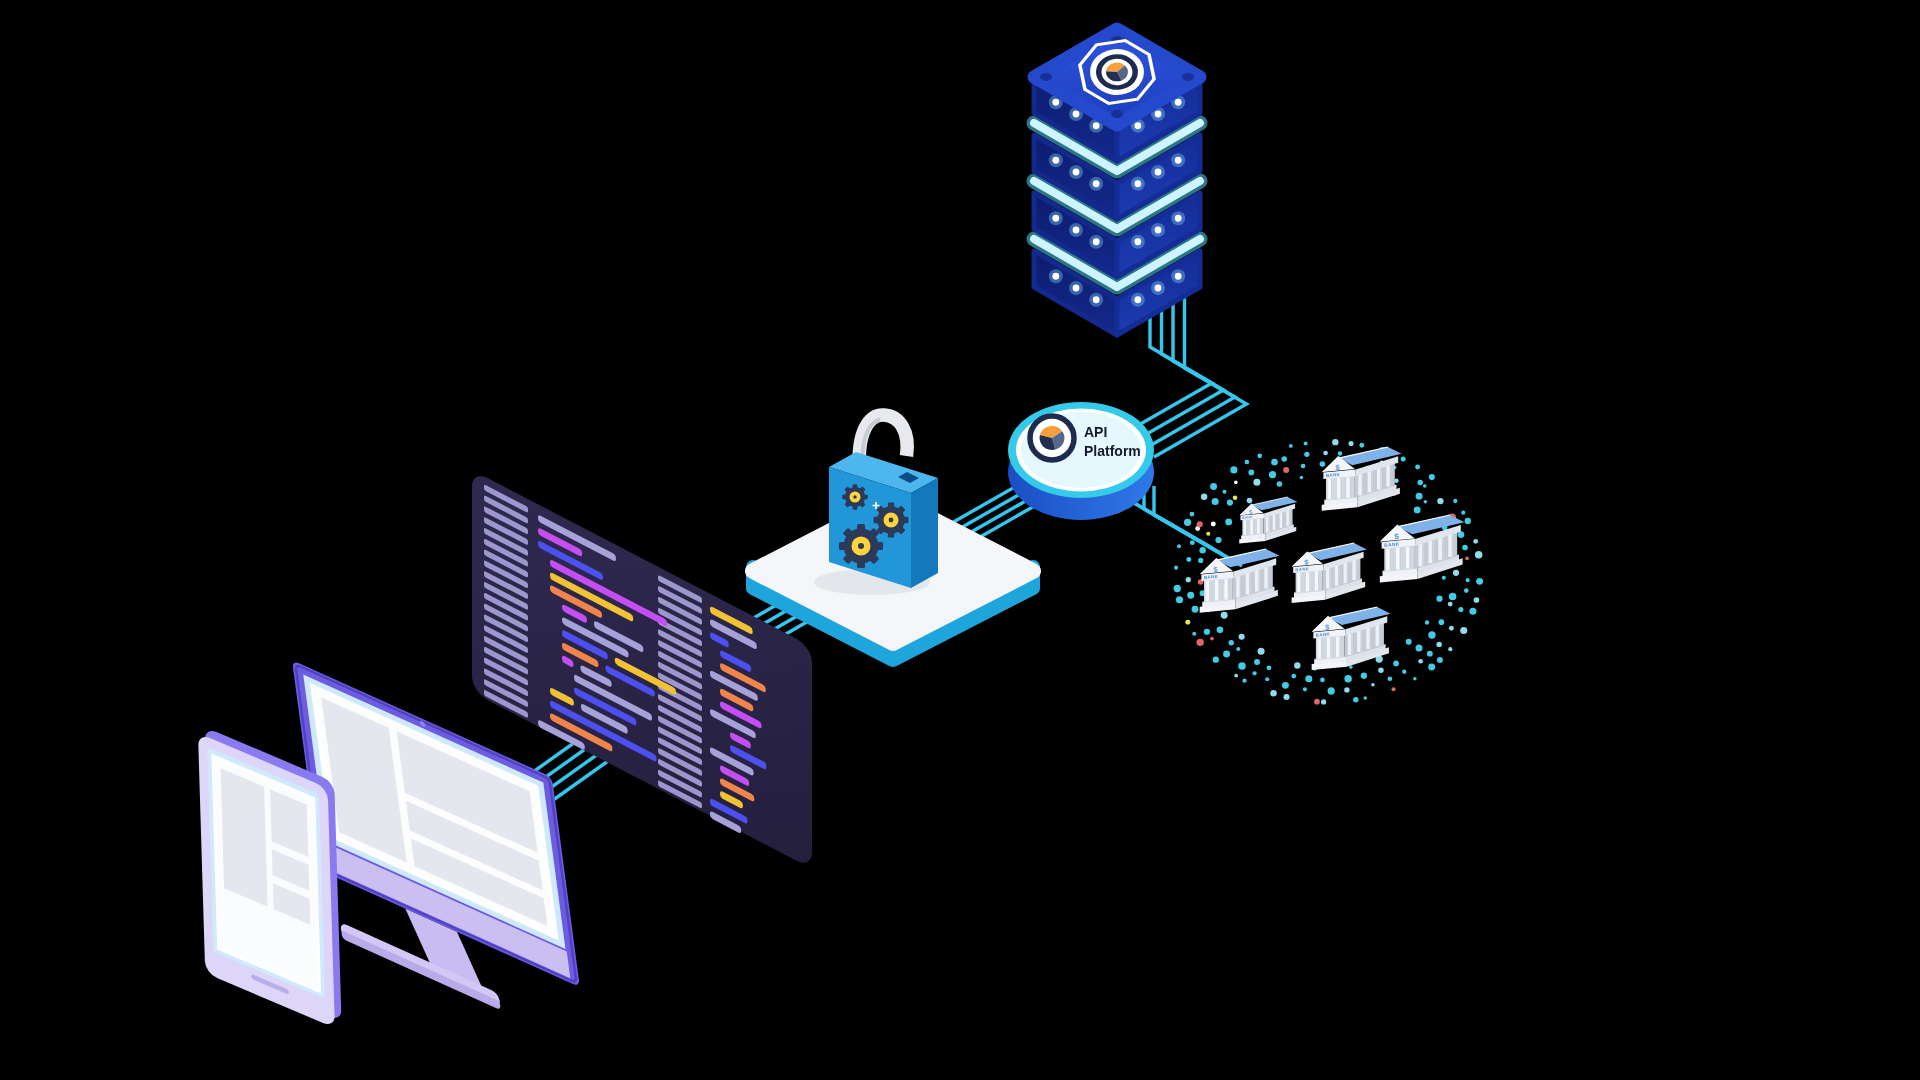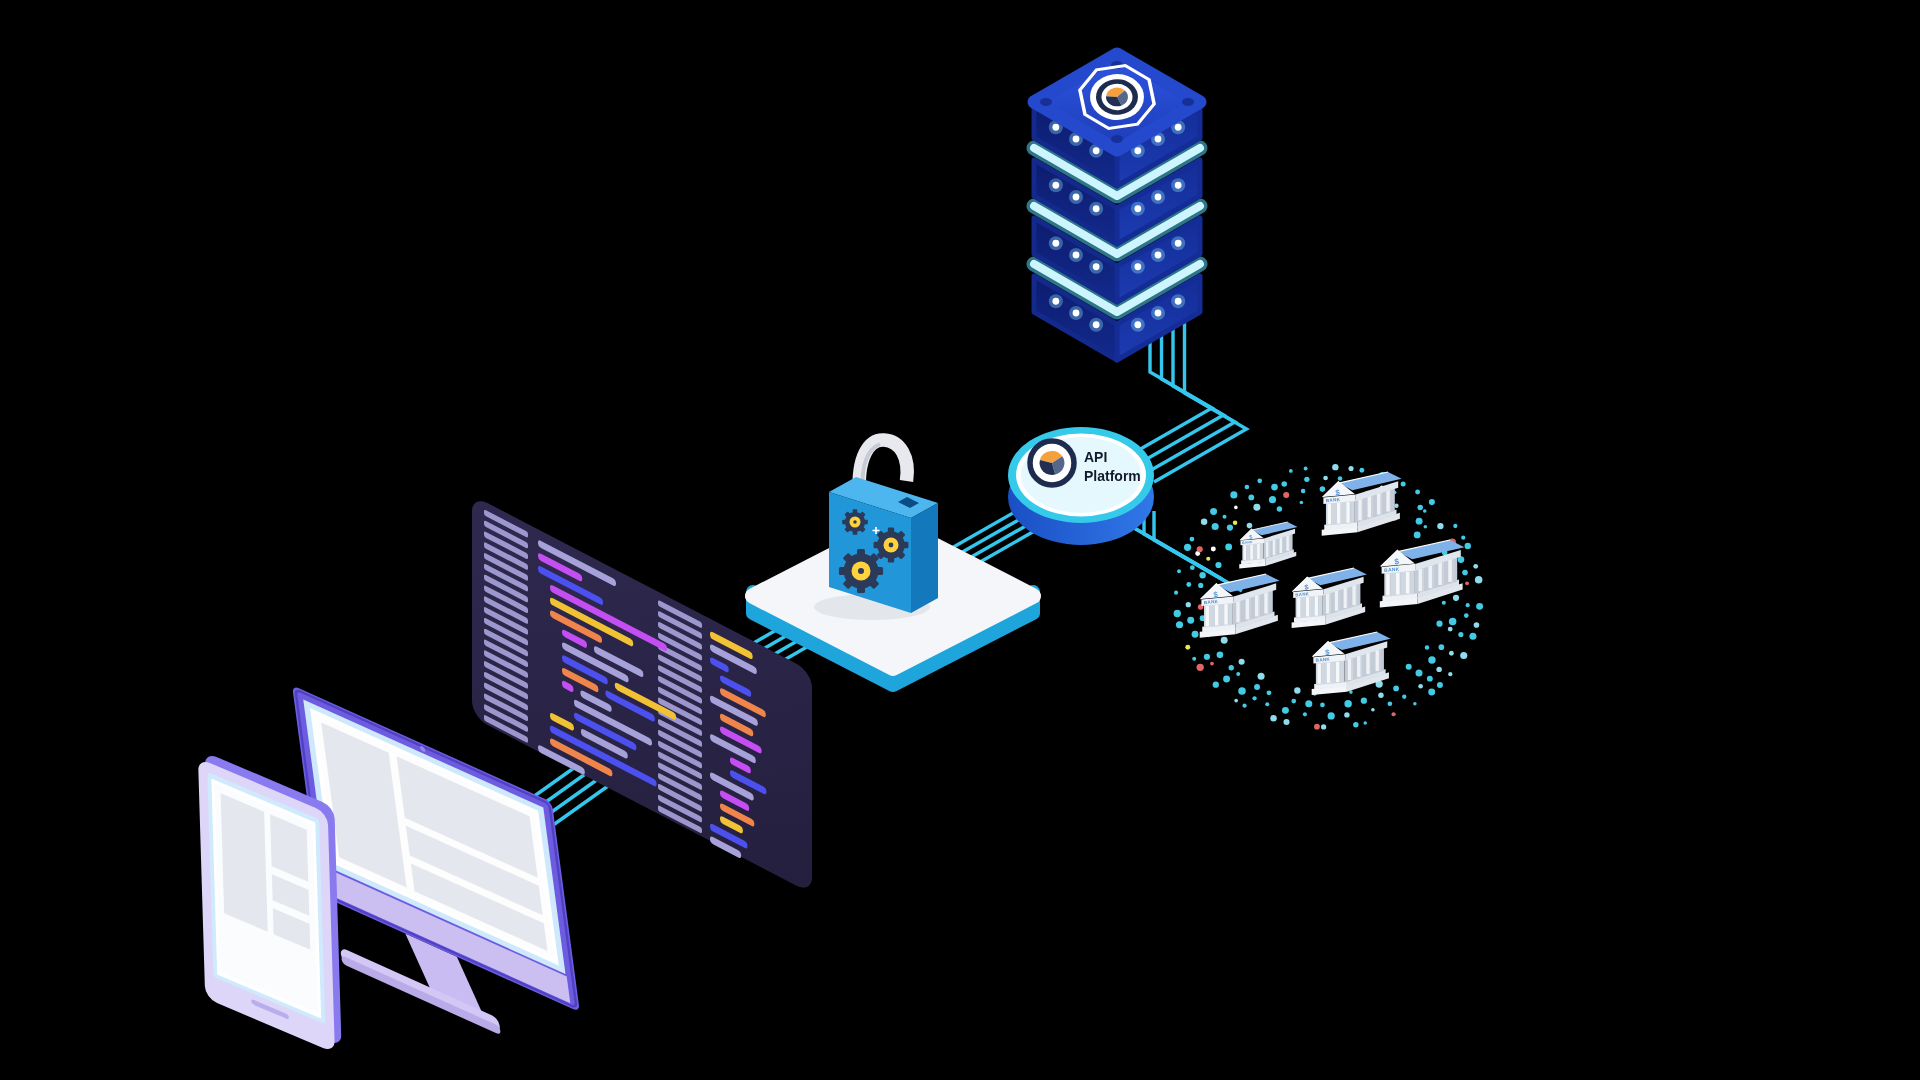--- a/index.html
+++ b/index.html
@@ -1,17 +1,17 @@
 <!DOCTYPE html>
 <html><head>
 <meta charset="utf-8">
 <style>
   html,body{margin:0;padding:0;background:#000;width:1920px;height:1080px;overflow:hidden;
     font-family:"Liberation Sans",sans-serif;}
-  #stage{position:relative;width:1920px;height:760px;background:#000;margin-top:25px;}
+  #stage{position:relative;width:1920px;height:760px;background:#000;}
   #scene{position:absolute;left:0;top:0;}
   text{font-family:"Liberation Sans","DejaVu Sans",sans-serif;}
 </style>
 </head>
 <body>
 
 <div id="stage">
 <svg id="scene" width="1920" height="1080" viewBox="0 0 1920 1080">
   <defs>
     <linearGradient id="gtop" x1="0" y1="0" x2="0" y2="1">

